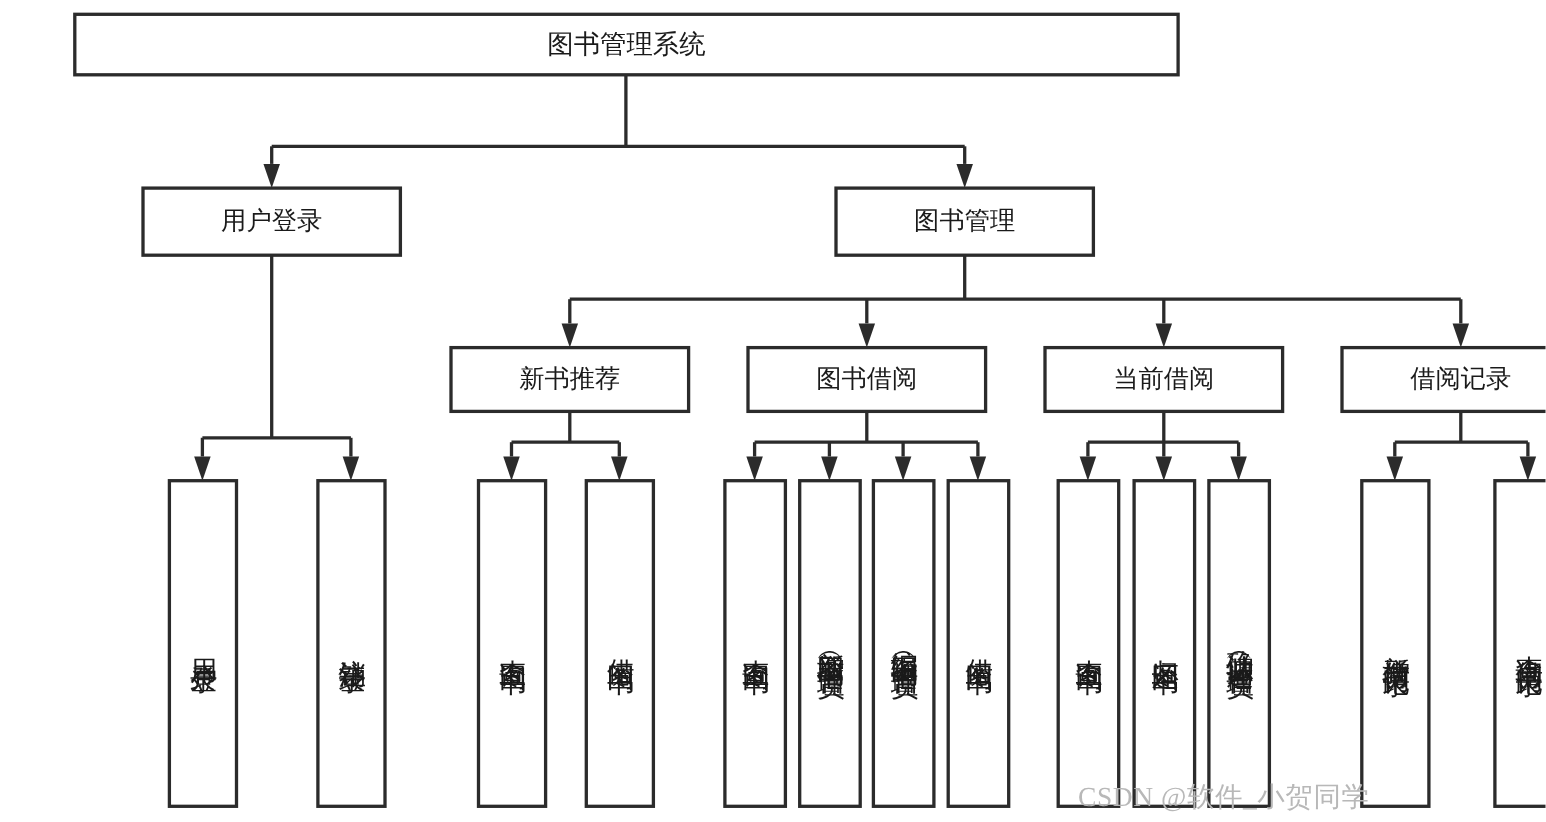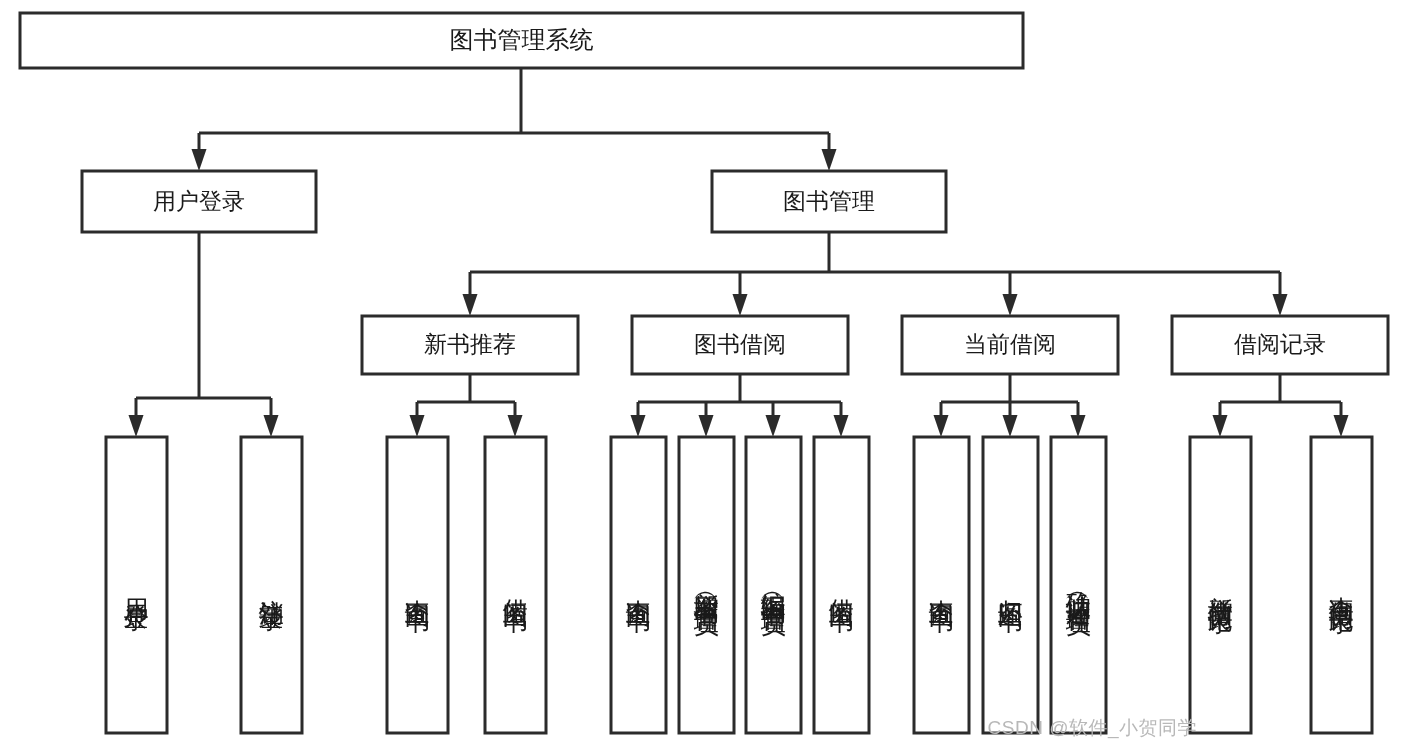--- a/index.html
+++ b/index.html
@@ -10,20 +10,21 @@
   body {
     width: 1405px;
     height: 747px;
     font-family: "Liberation Sans", "DejaVu Sans", sans-serif;
     overflow: hidden;
   }
   #diagram-root {
     position: relative;
     width: 1205px;
     height: 747px;
+    margin-left: 48px;
   }
   svg.flow {
     position: absolute;
     top: 0; left: 0;
     width: 1405px;
     height: 747px;
   }
   .node-box {
     fill: #ffffff;
     stroke: #2b2b2b;
@@ -63,22 +64,22 @@
     font-size: 25px;
     line-height: 1.06;
     letter-spacing: 3px;
     color: #1a1a1a;
     white-space: nowrap;
   }
   .watermark {
     position: absolute;
     right: 8px;
     bottom: 6px;
-    font-family: Liberation Sans, sans-serif;
-    font-size: 19px;
+    font-family: Liberation Serif, serif;
+    font-size: 25px;
     color: #b8b8b8;
     letter-spacing: 0.5px;
     white-space: nowrap;
   }
 </style>
 </head>
 <body>
 
 <div id="diagram-root">
   <svg class="flow" id="flow-svg" viewBox="0 0 1405 747">

